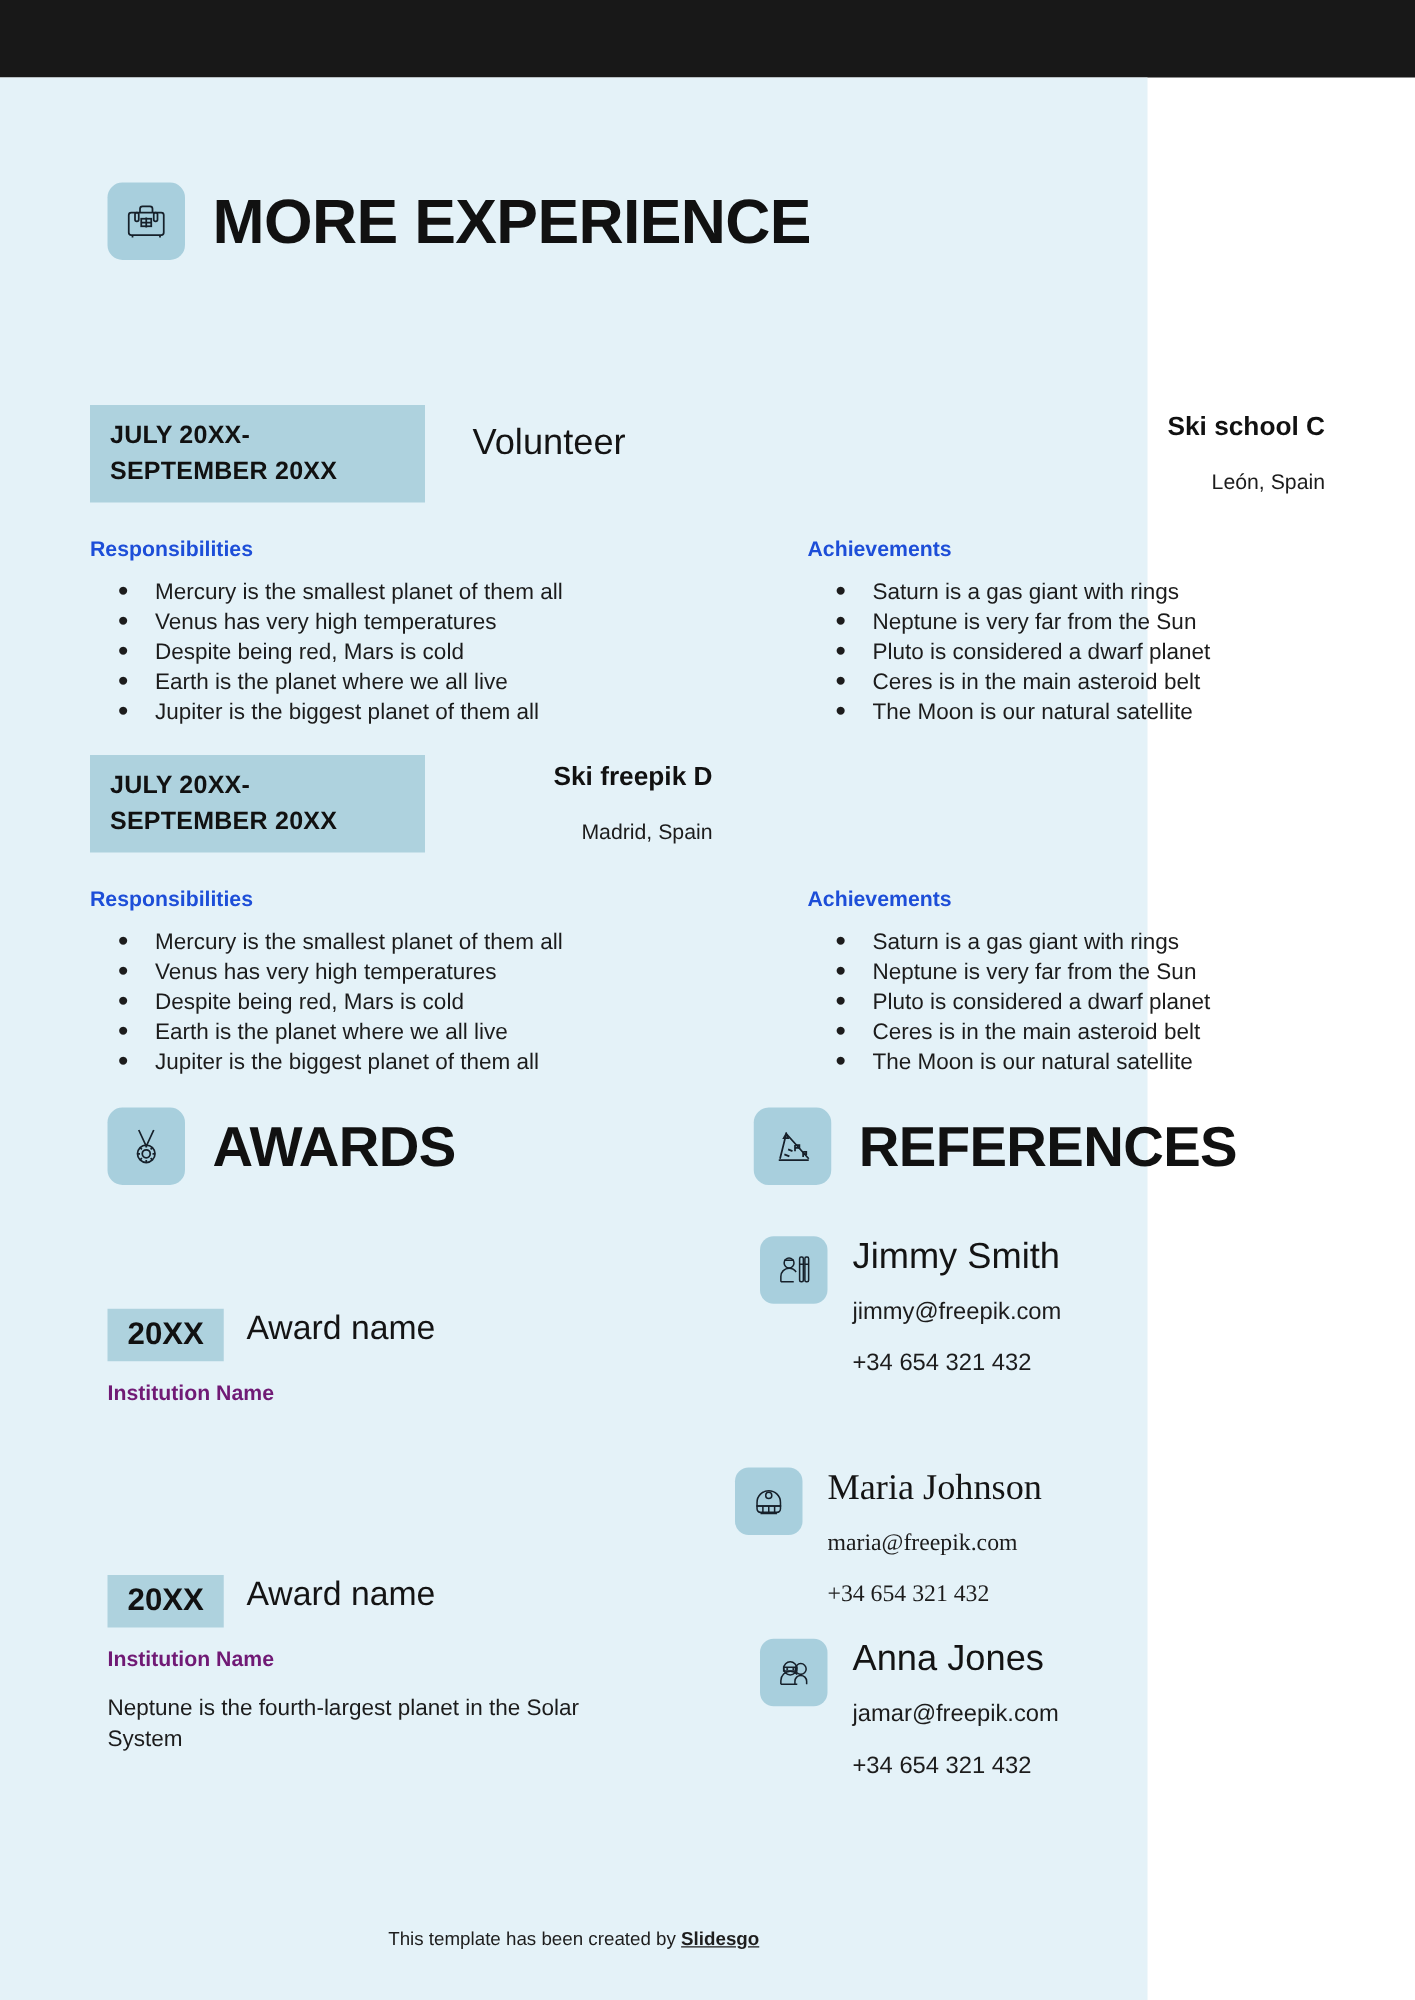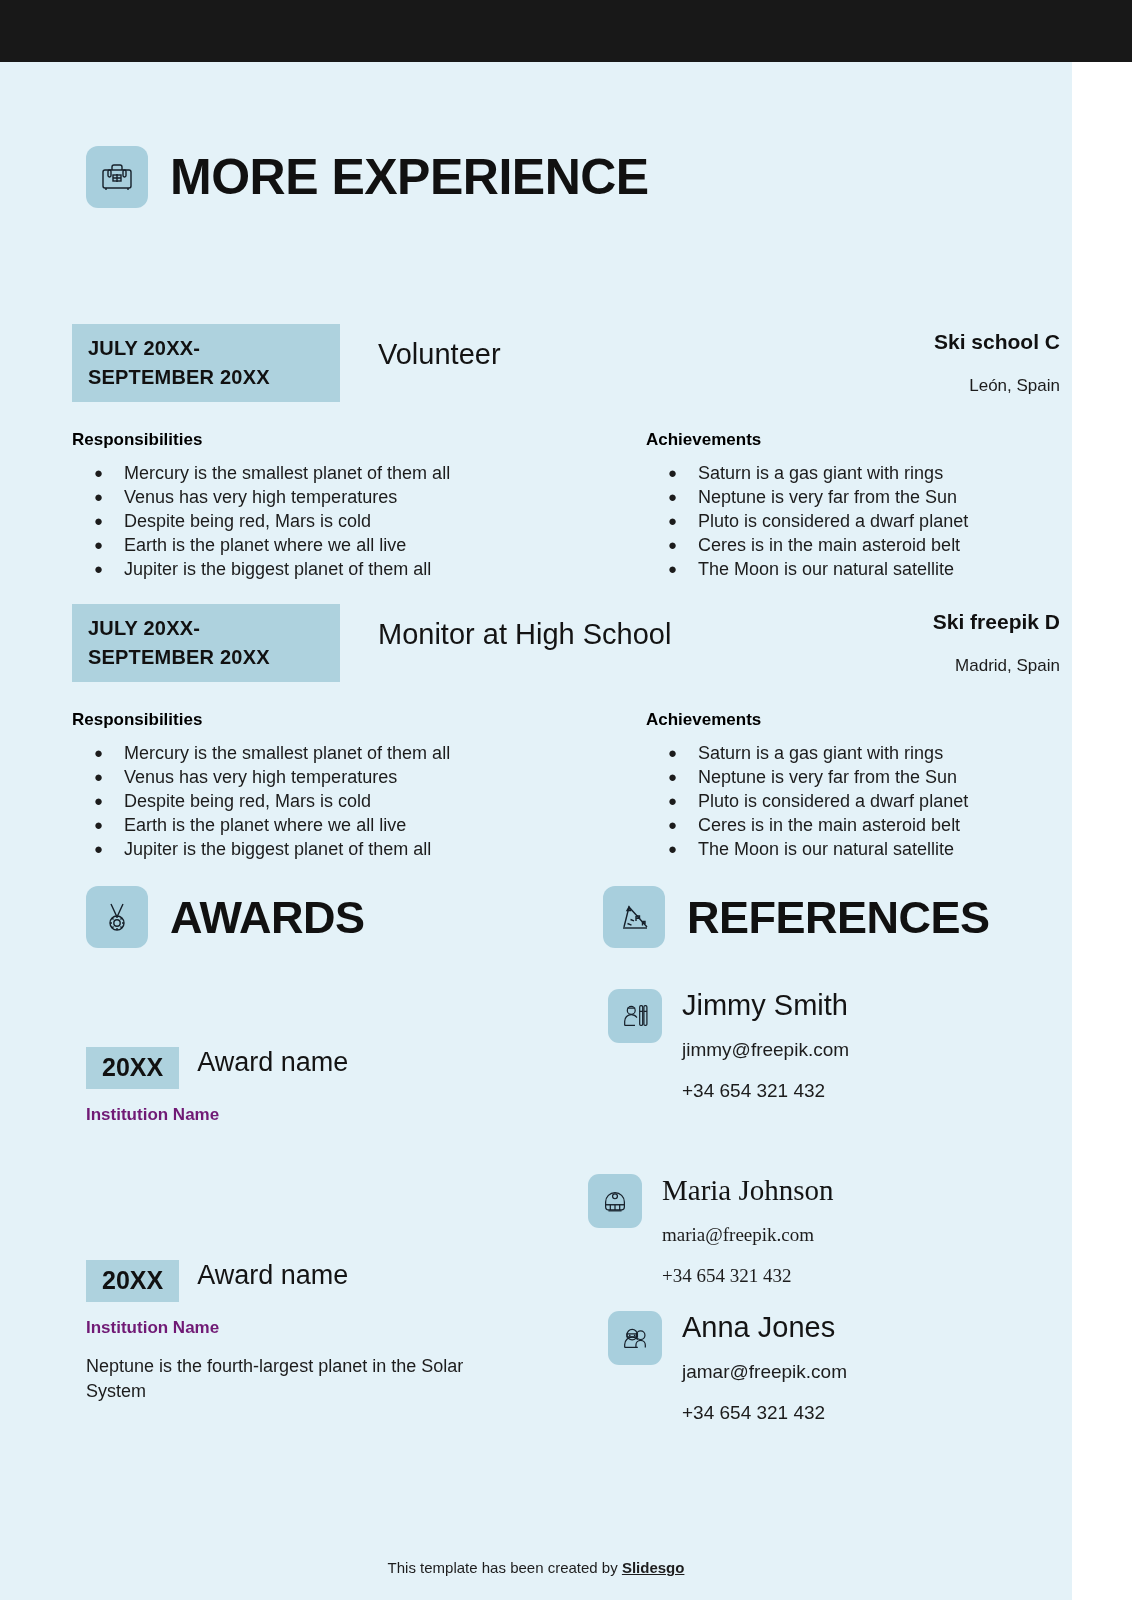--- a/index.html
+++ b/index.html
@@ -18,21 +18,21 @@
   }
 
   .topbar {
     height: 62px;
     background: #181818;
     width: 100%;
   }
 
   .page {
     position: relative;
-    width: 1072px;
+    width: 918px;
     height: 1538px;
     background: #e4f2f8;
     padding: 0;
   }
 
   
   .section-head {
     display: flex;
     align-items: center;
     gap: 22px;
@@ -115,21 +115,21 @@
   .cols {
     display: flex;
     margin-top: 22px;
   }
   .col { width: 50%; }
   .col.right { padding-left: 80px; }
 
   .col-title {
     font-size: 17px;
     font-weight: bold;
-    color: #000000;
+    color: #1d4ed8;
     margin-bottom: 12px;
   }
 
   .bullets { list-style: none; }
   .bullets li {
     display: flex;
     font-size: 18px;
     line-height: 1.28;
     color: #1c1c1c;
     margin-bottom: 1px;
@@ -191,21 +191,21 @@
   }
   .ref-line {
     font-size: 19px;
     color: #1c1c1c;
     margin-top: 19px;
   }
 
   
   .footer {
     position: absolute;
-    bottom: 24px;
+    bottom: 40px;
     left: 0;
     width: 100%;
     text-align: center;
     font-size: 15px;
     color: #1d1d1d;
   }
   .footer b {
     font-weight: bold;
     text-decoration: underline;
   }
@@ -301,21 +301,20 @@
       </div>
     </div>
   </div>
 
   <div class="abs" style="left:72px; top:542px; width:988px;">
     <div class="exp-head">
       <div class="date-badge">
         <div>JULY 20XX-</div>
         <div>SEPTEMBER 20XX</div>
       </div>
-      <div class="exp-role">Monitor at High School</div>
       <div class="exp-org">
         <div class="org-name">Ski freepik D</div>
         <div class="org-place">Madrid, Spain</div>
       </div>
     </div>
 
     <div class="cols" style="margin-top:28px;">
       <div class="col">
         <div class="col-title">Responsibilities</div>
         <ul class="bullets">

